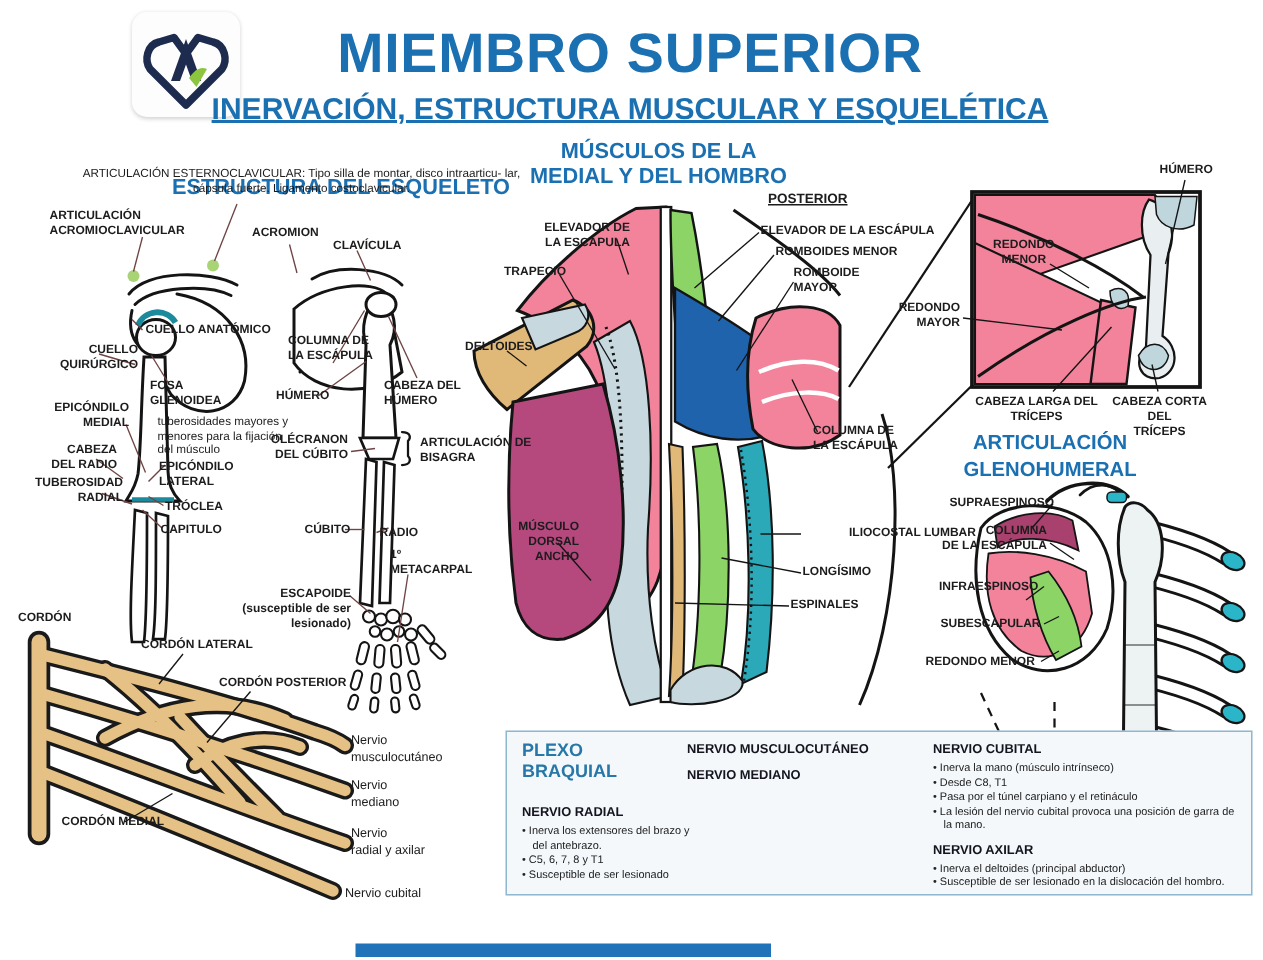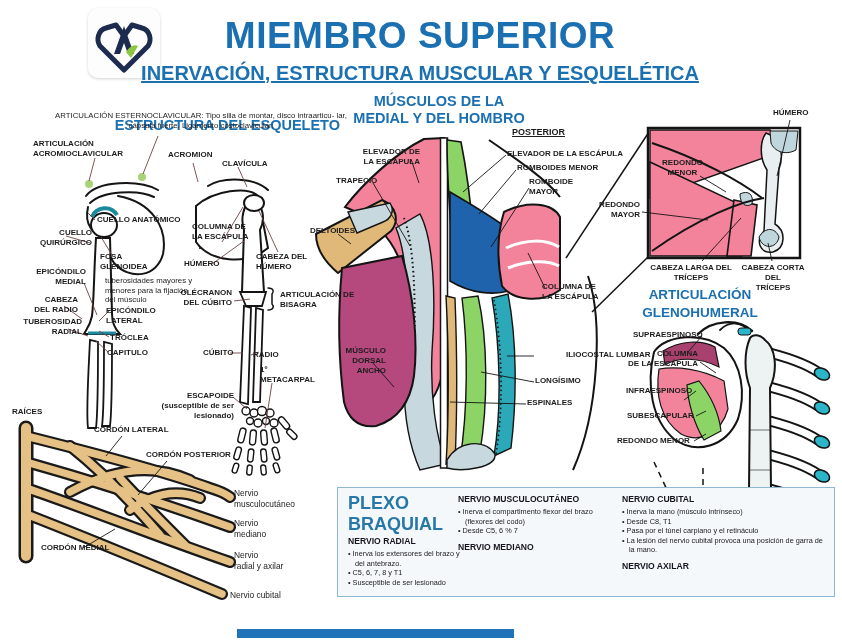--- a/index.html
+++ b/index.html
@@ -14,21 +14,21 @@
   .hd{position:absolute;color:#1B70B2;font-weight:bold;white-space:pre-line;}
   #main-title{left:170px;top:15px;width:500px;text-align:center;font-size:37px;letter-spacing:.5px;}
   #subtitle{left:120px;top:62px;width:600px;text-align:center;font-size:20px;text-decoration:underline;}
   #skel-head{left:90px;top:93px;width:250px;text-align:right;font-size:14.5px;margin-top:24px;}
   #musc-head{left:328px;top:93px;width:222px;text-align:center;font-size:14.5px;line-height:1.15;}
   #gh-head{left:625px;top:286px;width:150px;text-align:center;font-size:13.5px;line-height:1.3;}
   #posterior{position:absolute;left:512px;top:127px;font-size:9px;font-weight:bold;text-decoration:underline;color:#1c1c1c;}
   #skel-caption{position:absolute;left:50px;top:111px;width:302px;text-align:center;font-size:7.8px;line-height:1.25;color:#1c1c1c;}
   #plexo-box{position:absolute;left:337px;top:487px;width:498px;height:110px;background:#F4F8FB;
              border:1.6px solid #8FB8D0;box-sizing:border-box;}
-  #plexo-title{position:absolute;left:10px;top:5px;font-size:18px;font-weight:bold;color:#2778A8;line-height:1.18;white-space:pre-line;}
+  #plexo-title{position:absolute;left:10px;top:5px;font-size:12px;font-weight:bold;color:#2778A8;line-height:1.18;white-space:pre-line;}
   .pb-col{position:absolute;font-size:7.3px;line-height:1.3;color:#222;}
   .pb-h{font-size:8.6px;font-weight:700;color:#15151f;margin:0 0 2px 0;}
   .pb-sec{margin-bottom:6px;}
   .bullet{padding-left:7px;text-indent:-7px;}
   #col1{left:10px;top:48px;width:112px;}
   #col2{left:120px;top:6px;width:160px;}
   #col3{left:284px;top:6px;width:204px;}
   #bottom-bar{position:absolute;left:237px;top:629px;width:277px;height:9px;background:#2173B9;}
   #logo-card{position:absolute;left:88px;top:8px;width:72px;height:70px;background:#fdfdfd;border-radius:10px;
              box-shadow:0 1px 3px rgba(0,0,0,.18);}
@@ -326,21 +326,21 @@
   <span class="lb" style="left:110px;top:333px">TRÓCLEA</span>
   <span class="lb" style="left:107px;top:348px">CAPITULO</span>
   <span class="lb" style="left:203px;top:348px">CÚBITO</span>
   <span class="lb" style="left:253px;top:350px">RADIO</span>
   <span class="lb" style="left:260px;top:365px">1º
 METACARPAL</span>
   <span class="lb ra" style="left:148px;top:391px;width:86px">ESCAPOIDE
 (susceptible de ser
 lesionado)</span>
 
-  <span class="lb" style="left:12px;top:407px">RAÍCES</span>
+  <span class="lb" style="left:12px;top:407px">CORDÓN</span>
   <span class="lb" style="left:94px;top:425px">CORDÓN LATERAL</span>
   <span class="lb" style="left:146px;top:450px">CORDÓN POSTERIOR</span>
   <span class="lb" style="left:41px;top:543px">CORDÓN MEDIAL</span>
   <span class="nv" style="left:234px;top:488px">Nervio
 musculocutáneo</span>
   <span class="nv" style="left:234px;top:518px">Nervio
 mediano</span>
   <span class="nv" style="left:234px;top:550px">Nervio
 radial y axilar</span>
   <span class="nv" style="left:230px;top:590px">Nervio cubital</span>
@@ -387,39 +387,39 @@
         <div>
             <div class="bullet">• Inerva los extensores del brazo y del antebrazo.</div>
             <div class="bullet">• C5, 6, 7, 8 y T1</div>
             <div class="bullet">• Susceptible de ser lesionado</div>
           </div>
       </div>
     </div>
     <div class="pb-col" id="col2">
       <div class="pb-sec">
         <div class="pb-h">NERVIO MUSCULOCUTÁNEO</div>
-        <div>
-            <div class="bullet">• Inerva el compartimento flexor del brazo (flexores del codo)</div>
-            <div class="bullet">• Desde C5, 6 % 7</div>
-          </div>
       </div>
       <div class="pb-sec">
         <div class="pb-h">NERVIO MEDIANO</div>
       </div>
     </div>
     <div class="pb-col" id="col3">
       <div class="pb-sec">
         <div class="pb-h">NERVIO CUBITAL</div>
         <div>
             <div class="bullet">• Inerva la mano (músculo intrínseco)</div>
             <div class="bullet">• Desde C8, T1</div>
             <div class="bullet">• Pasa por el túnel carpiano y el retináculo</div>
             <div class="bullet">• La lesión del nervio cubital provoca una posición de garra de la mano.</div>
           </div>
       </div>
       <div class="pb-sec">
         <div class="pb-h">NERVIO AXILAR</div>
+        <div>
+            <div class="bullet">• Inerva el deltoides (principal abductor)</div>
+            <div class="bullet">• Susceptible de ser lesionado en la dislocación del hombro.</div>
+          </div>
       </div>
     </div>
   </div>
 
   <div id="bottom-bar"></div>
 </div>
 
 </body></html>

